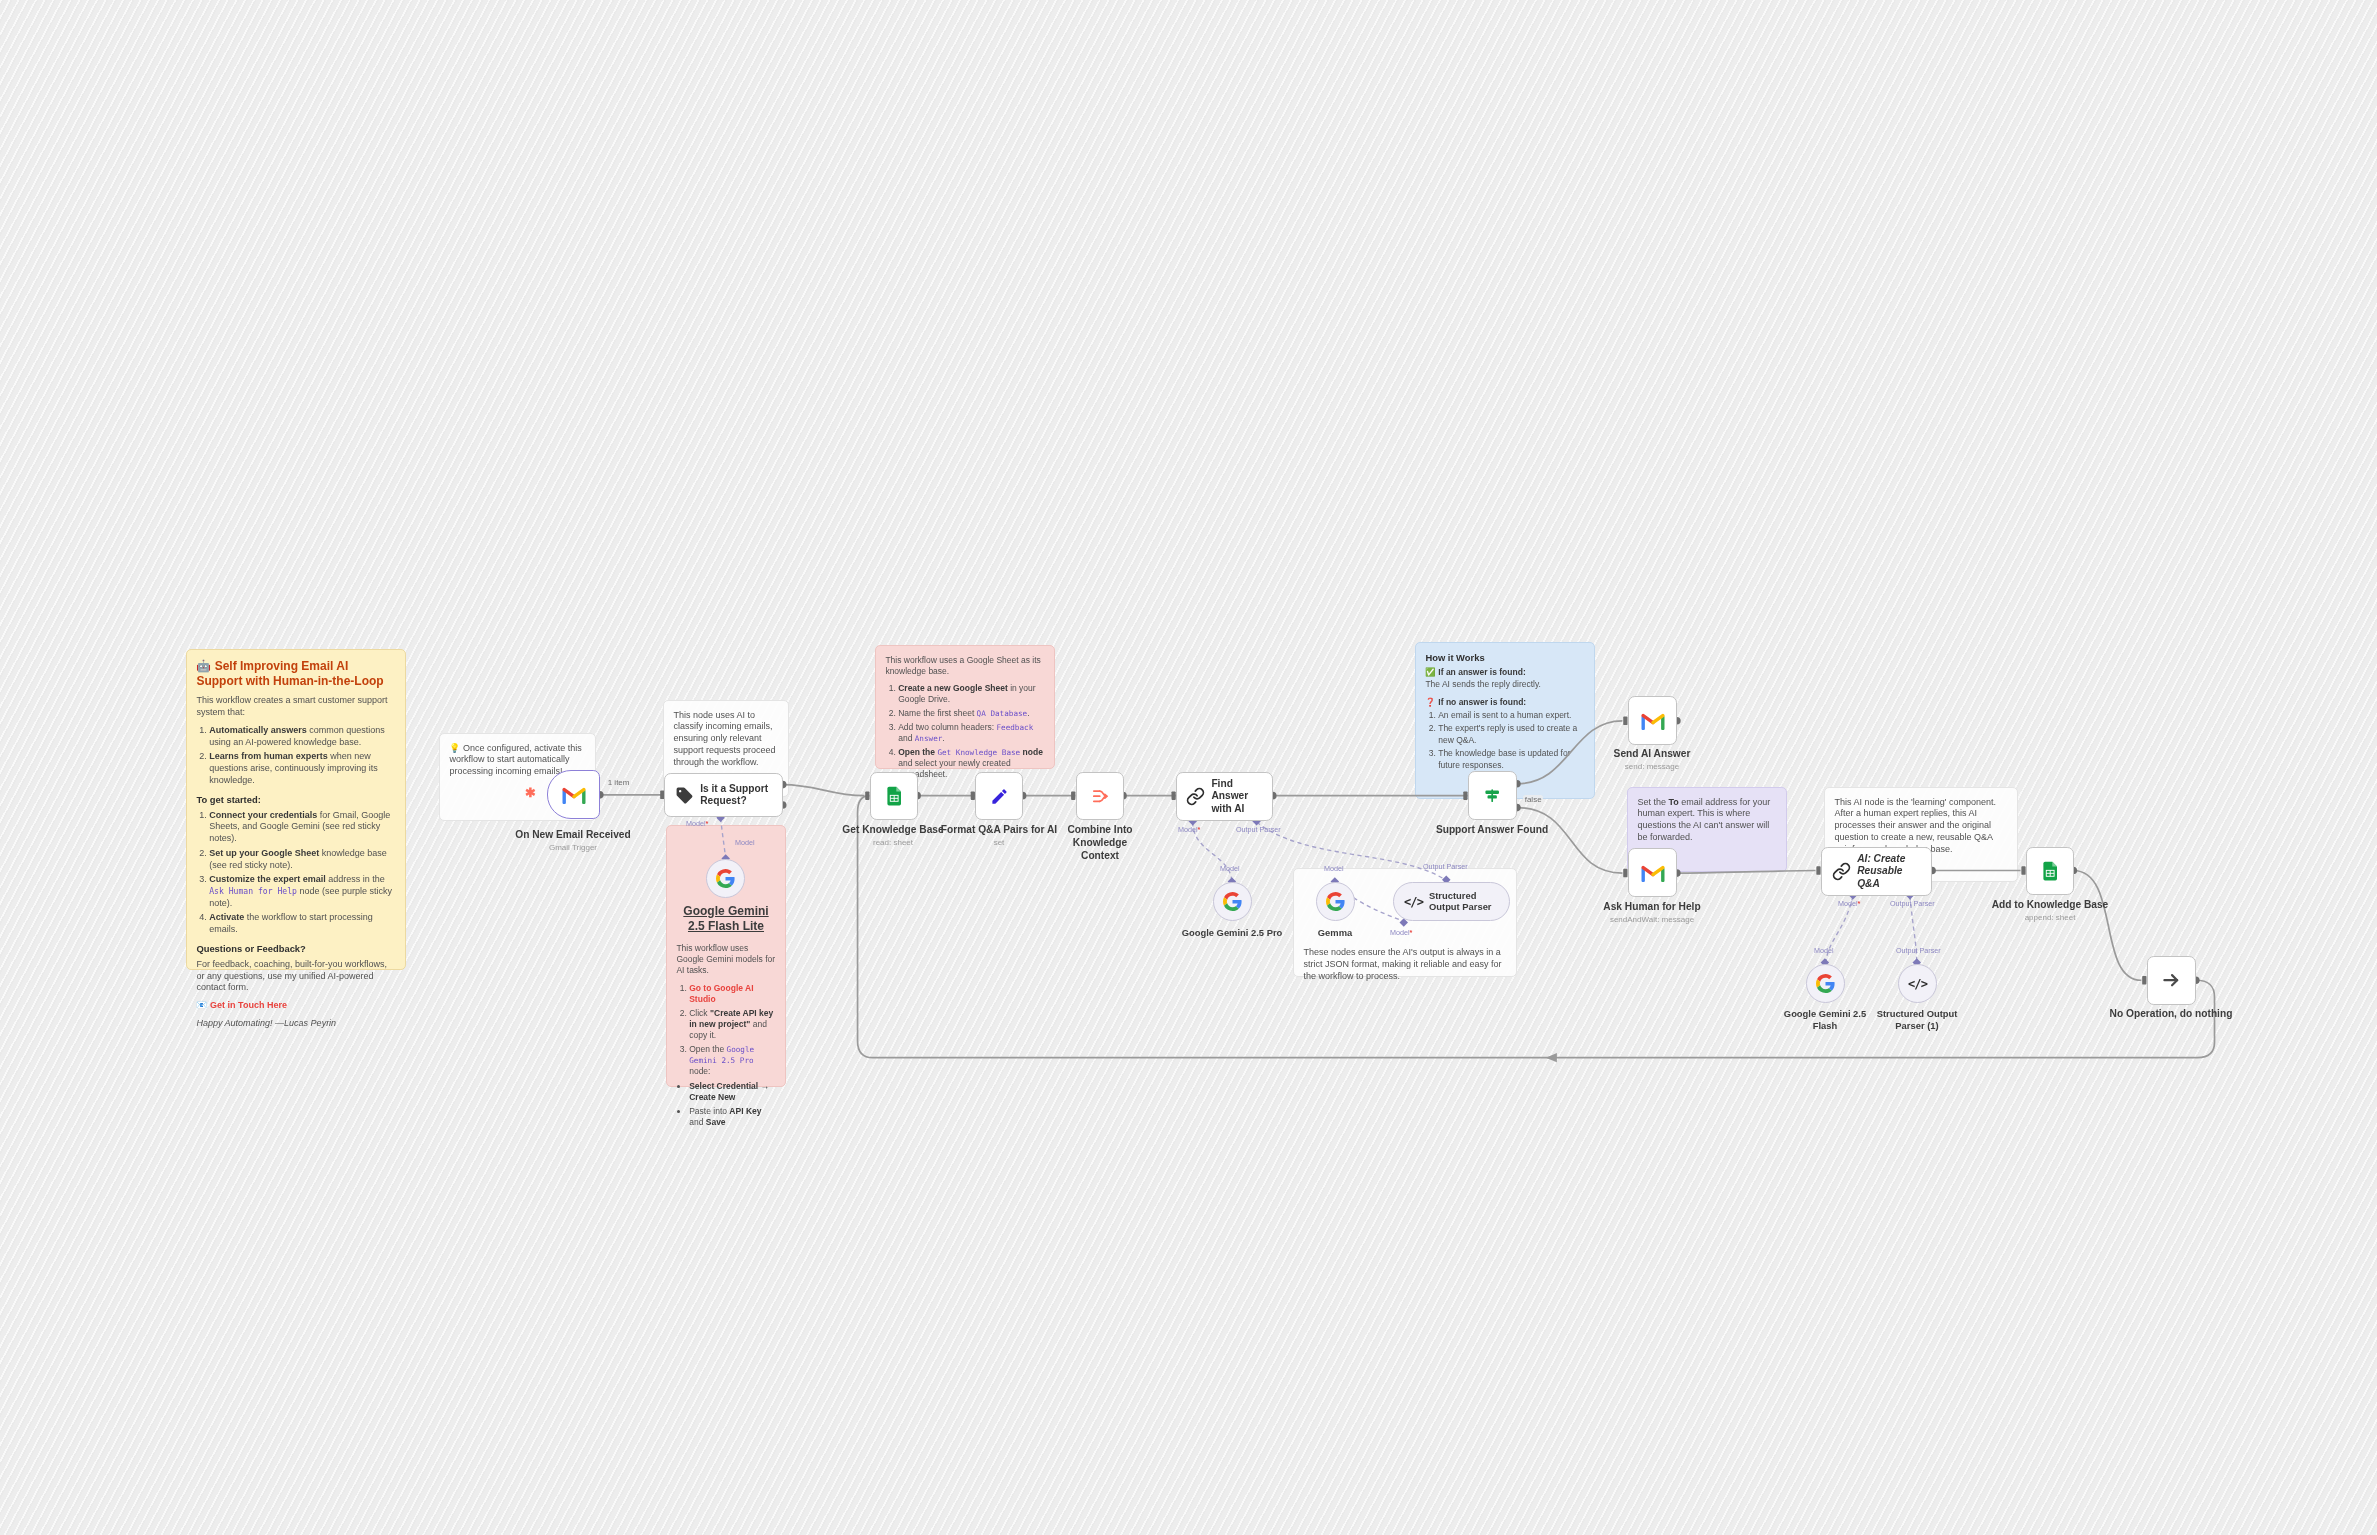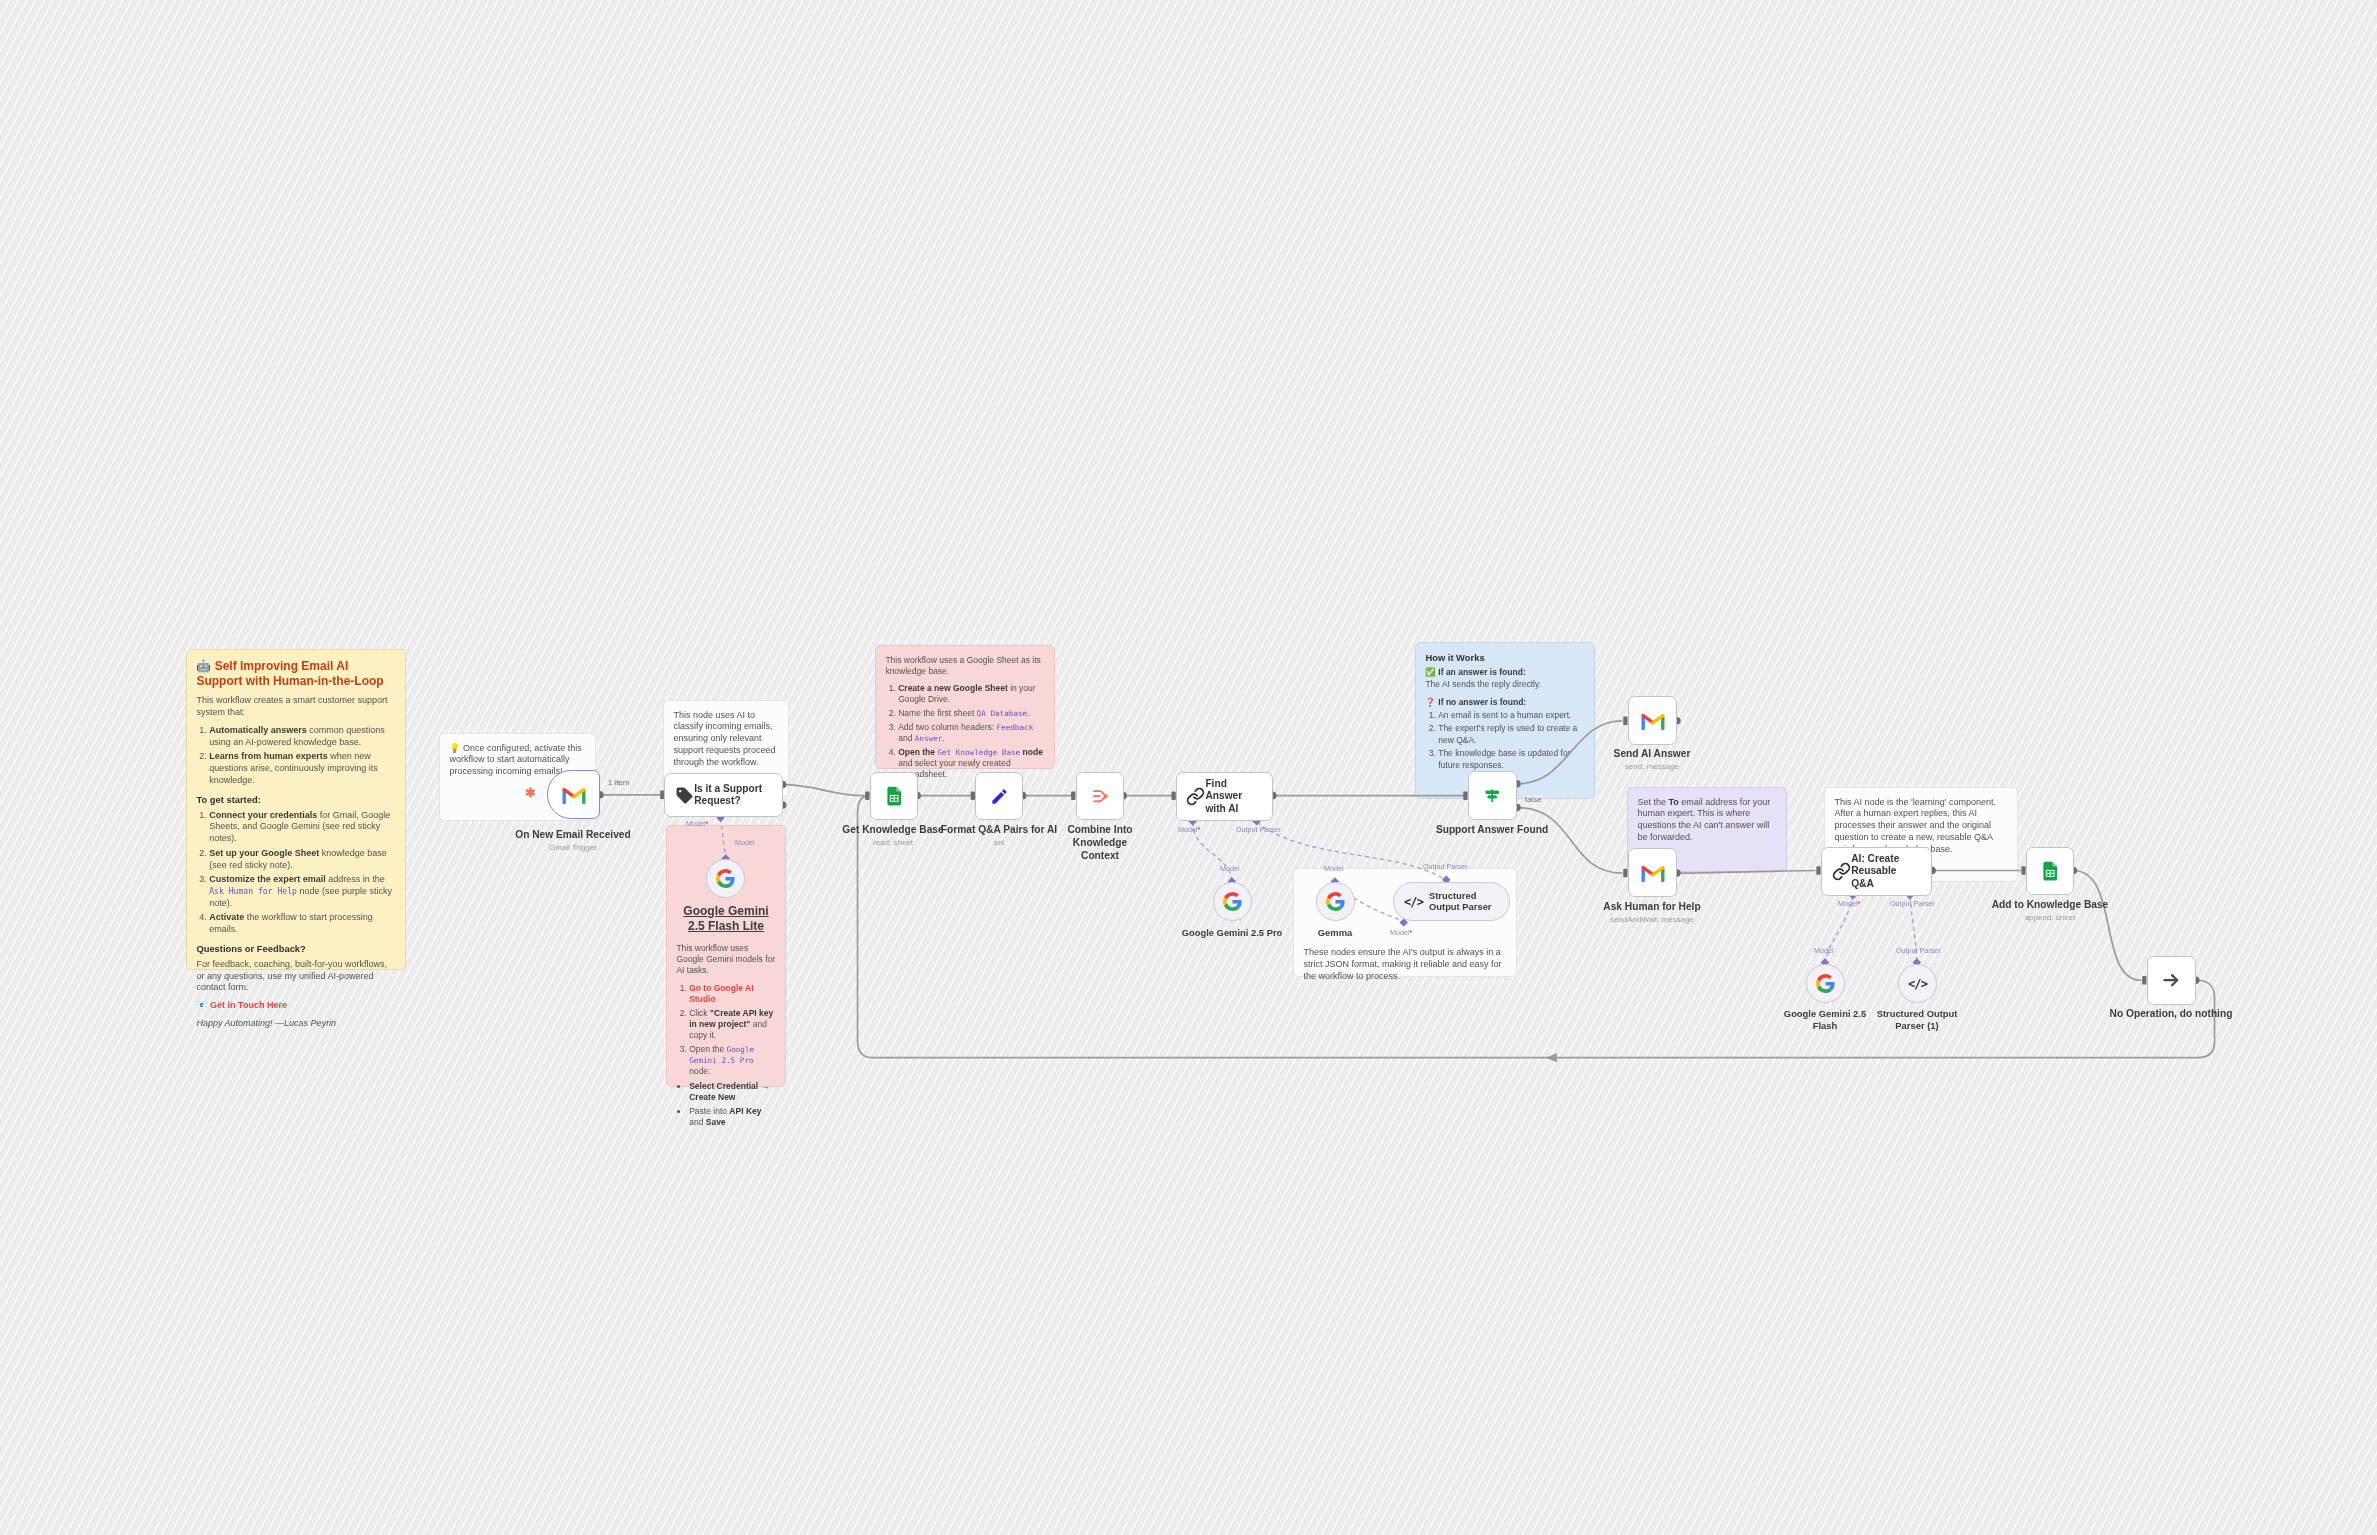--- a/index.html
+++ b/index.html
@@ -20,21 +20,21 @@
   .sticky h3{margin:0 0 6.8px 0;font-size:12px;line-height:1.25;color:#c2410c;}
   .sticky h4{margin:6.8px 0 3.4px 0;font-size:9.4px;color:#2f2f2f;}
   .sticky p{margin:0 0 6px 0;}
   .sticky ol,.sticky ul{margin:1.7px 0 6.8px 0;padding-left:12.8px;}
   .sticky li{margin:0 0 2.6px 0;}
   .seg-b{font-weight:bold;color:#3a3a3a;}
   .seg-code{font-family:"DejaVu Sans Mono",monospace;color:#6a4fc9;font-size:.9em;}
   .seg-redlink{color:#e8433e;font-weight:bold;}
   .seg-i{font-style:italic;}
   
-  .node{position:absolute;background:#fff;border:1.4px solid #c3c3c3;border-radius:6.8px;box-sizing:border-box;z-index:3;display:flex;align-items:center;justify-content:center;}
+  .node{position:absolute;background:#fff;border:1.4px solid #c3c3c3;border-radius:6.8px;box-sizing:border-box;z-index:3;display:flex;align-items:center;justify-content:center;gap:6px;}
   .node.trigger{border-radius:24px 6.8px 6.8px 24px;border-color:#8d80d8;}
   .node .inline-label{font-size:10.2px;font-weight:bold;color:#343434;line-height:1.2;text-align:left;}
   .node-caption{position:absolute;z-index:3;text-align:center;font-size:10.2px;font-weight:bold;color:#3c3c3c;line-height:1.25;}
   .node-caption .sub{display:block;font-weight:normal;font-size:8px;color:#9a9a9a;margin-top:1.7px;}
   .circle-node{position:absolute;width:39px;height:39px;border-radius:50%;background:#f2f1f8;border:1.3px solid #c9c7d9;box-sizing:border-box;display:flex;align-items:center;justify-content:center;z-index:3;}
   .pill-node{position:absolute;background:#f2f1f8;border:1.3px solid #c9c7d9;border-radius:19.6px;box-sizing:border-box;display:flex;align-items:center;justify-content:center;gap:6px;z-index:3;}
   .pill-node .inline-label{font-size:9.4px;font-weight:bold;color:#3a3a3a;line-height:1.15;}
   .code-glyph{font-family:"DejaVu Sans Mono",monospace;font-weight:bold;color:#2d2d2d;font-size:12px;letter-spacing:-0.9px;}
   .port-label{position:absolute;z-index:3;font-size:7.2px;color:#8d88c2;white-space:nowrap;}
   .port-label .req{color:#e8433e;font-weight:bold;}
@@ -363,21 +363,21 @@
         <path d="M2.2 3.6 12 10.6" stroke="#EA4335"></path>
           <path d="M21.8 3.6 12 10.6" stroke="#FBBC05"></path>
       </svg>
     </span>
   </div>
   <div class="node-caption" style="left:1584px;top:901px;width:136px;">
     <span>Ask Human for Help</span>
     <span class="sub">sendAndWait: message</span>
   </div>
 
-  <div class="node" style="left:1821px;top:847px;width:111px;height:49px;justify-content:flex-start;padding-left:10.2px;">
+  <div class="node" style="left:1821px;top:847px;width:111px;height:49px;justify-content:flex-start;padding-left:10.2px;font-style:italic;">
     <span class="icon-box">
       <svg width="19" height="19" viewBox="0 0 24 24" fill="none" stroke="#2e2e2e" stroke-width="2.2" stroke-linecap="round" stroke-linejoin="round">
           <path d="M10 13a5 5 0 0 0 7.54.54l3-3a5 5 0 0 0-7.07-7.07l-1.72 1.71"></path>
           <path d="M14 11a5 5 0 0 0-7.54-.54l-3 3a5 5 0 0 0 7.07 7.07l1.71-1.71"></path>
         </svg>
     </span>
     <span class="inline-label" style="width:68px;">AI: Create Reusable Q&amp;A</span>
   </div>
 
   <div class="circle-node" style="left:1806px;top:964px;">

